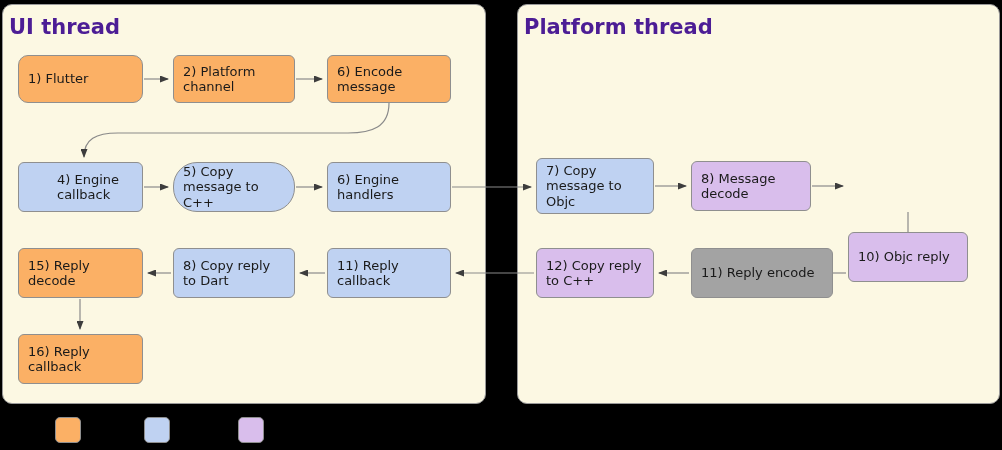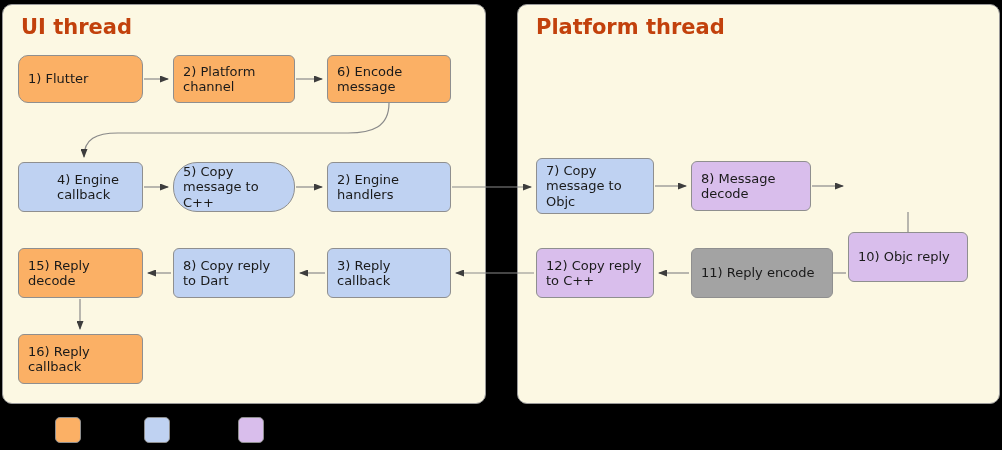--- a/index.html
+++ b/index.html
@@ -17,25 +17,25 @@
   .container {
     position: absolute;
     background: #FCF8E3;
     border: 1px solid #999999;
     border-radius: 10px;
     box-sizing: border-box;
     z-index: 1;
   }
   .container .title {
     position: absolute;
-    left: 18px;
+    left: 6px;
     top: 10px;
     font-size: 21px;
     font-weight: bold;
-    color: #c2410c;
+    color: #4c1d95;
   }
   .arrows {
     position: absolute;
     left: 0;
     top: 0;
     z-index: 2;
     pointer-events: none;
   }
   .node {
     position: absolute;
@@ -100,25 +100,25 @@
       <path d="M80 299 V329" marker-end="url(#ah)"></path>
     </g>
   </svg>
 
   <div class="node orange" style="left: 18px; top: 55px; width: 125px; height: 48px; background-color: rgb(251, 176, 101); border-radius: 10px;">1) Flutter</div>
   <div class="node orange" style="left: 173px; top: 55px; width: 122px; height: 48px; background-color: rgb(251, 176, 101);">2) Platform channel</div>
   <div class="node orange" style="left: 327px; top: 55px; width: 124px; height: 48px; background-color: rgb(251, 176, 101);">6) Encode message</div>
 
   <div class="node blue" style="left: 18px; top: 162px; width: 125px; height: 50px; background-color: rgb(191, 210, 242); padding-left: 38px;">4) Engine callback</div>
   <div class="node blue" style="left: 173px; top: 162px; width: 122px; height: 50px; background-color: rgb(191, 210, 242); border-radius: 24px;">5) Copy message to C++</div>
-  <div class="node blue" style="left: 327px; top: 162px; width: 124px; height: 50px; background-color: rgb(191, 210, 242);">2) Engine handlers</div>
+  <div class="node blue" style="left: 327px; top: 162px; width: 124px; height: 50px; background-color: rgb(191, 210, 242);">6) Engine handlers</div>
 
   <div class="node orange" style="left: 18px; top: 248px; width: 125px; height: 50px; background-color: rgb(251, 176, 101);">15) Reply decode</div>
   <div class="node blue" style="left: 173px; top: 248px; width: 122px; height: 50px; background-color: rgb(191, 210, 242);">8) Copy reply to Dart</div>
-  <div class="node blue" style="left: 327px; top: 248px; width: 124px; height: 50px; background-color: rgb(191, 210, 242);">3) Reply callback</div>
+  <div class="node blue" style="left: 327px; top: 248px; width: 124px; height: 50px; background-color: rgb(191, 210, 242);">11) Reply callback</div>
 
   <div class="node orange" style="left: 18px; top: 334px; width: 125px; height: 50px; background-color: rgb(251, 176, 101);">16) Reply callback</div>
 
   <div class="node blue" style="left: 536px; top: 158px; width: 118px; height: 56px; background-color: rgb(191, 210, 242);">7) Copy message to Objc</div>
   <div class="node purple" style="left: 691px; top: 161px; width: 120px; height: 50px; background-color: rgb(217, 190, 236);">8) Message decode</div>
 
   <div class="node purple" style="left: 848px; top: 232px; width: 120px; height: 50px; background-color: rgb(217, 190, 236);">10) Objc reply</div>
   <div class="node purple" style="left: 691px; top: 248px; width: 142px; height: 50px; background-color: #a3a3a3;">11) Reply encode</div>
   <div class="node purple" style="left: 536px; top: 248px; width: 118px; height: 50px; background-color: rgb(217, 190, 236);">12) Copy reply to C++</div>
 

